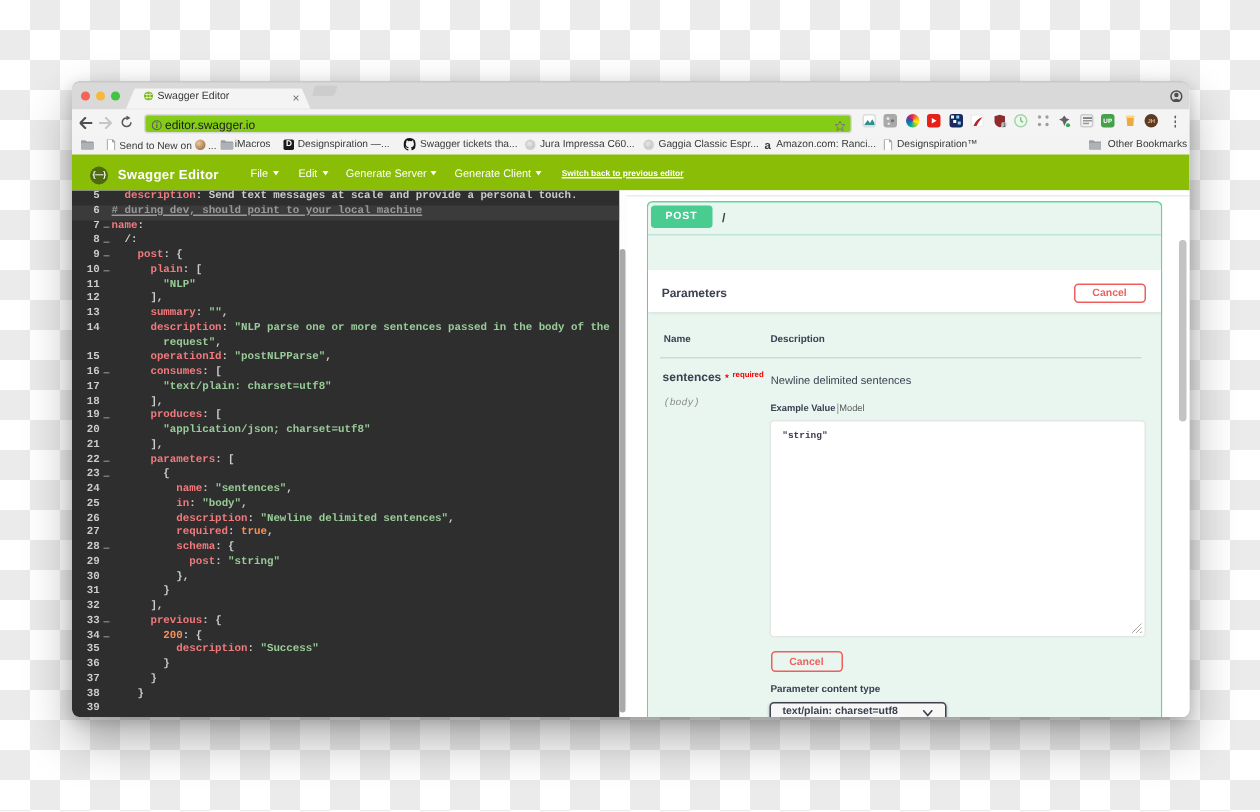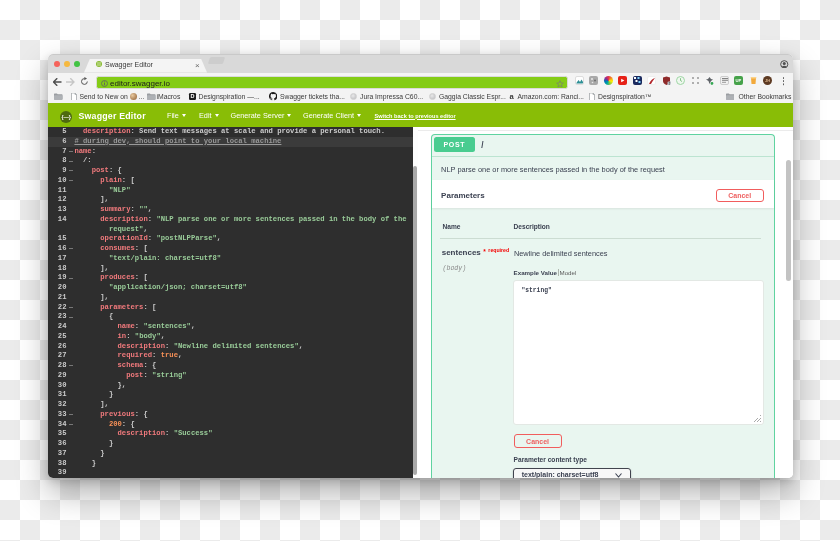--- a/index.html
+++ b/index.html
@@ -357,21 +357,20 @@
     <div class="fold" style="top:296.9px;"></div>
     <div class="escroll">
           <div class="ethumb"></div>
         </div>
     <div class="panel">
       <div class="topline"></div>
       <div class="opblock">
         <div class="oph"></div>
         <div class="postbtn">POST</div>
         <div class="path">/</div>
-        <div class="opdesc">NLP parse one or more sentences passed in the body of the request</div>
         <div class="sechdr">
           <div class="t">Parameters</div>
           <div class="cancel1">Cancel</div>
         </div>
         <div class="th" style="left:10.5px;top:88.5px;">Name</div>
         <div class="th" style="left:81.6px;top:88.5px;">Description</div>
         <div class="tdiv"></div>
         <div class="pname">sentences<span class="pstar" style="margin-left:2.5px;">*</span><span class="preq" style="margin-left:2.5px;">required</span></div>
         <div class="pdesc">Newline delimited sentences</div>
         <div class="pbody">(body)</div>

